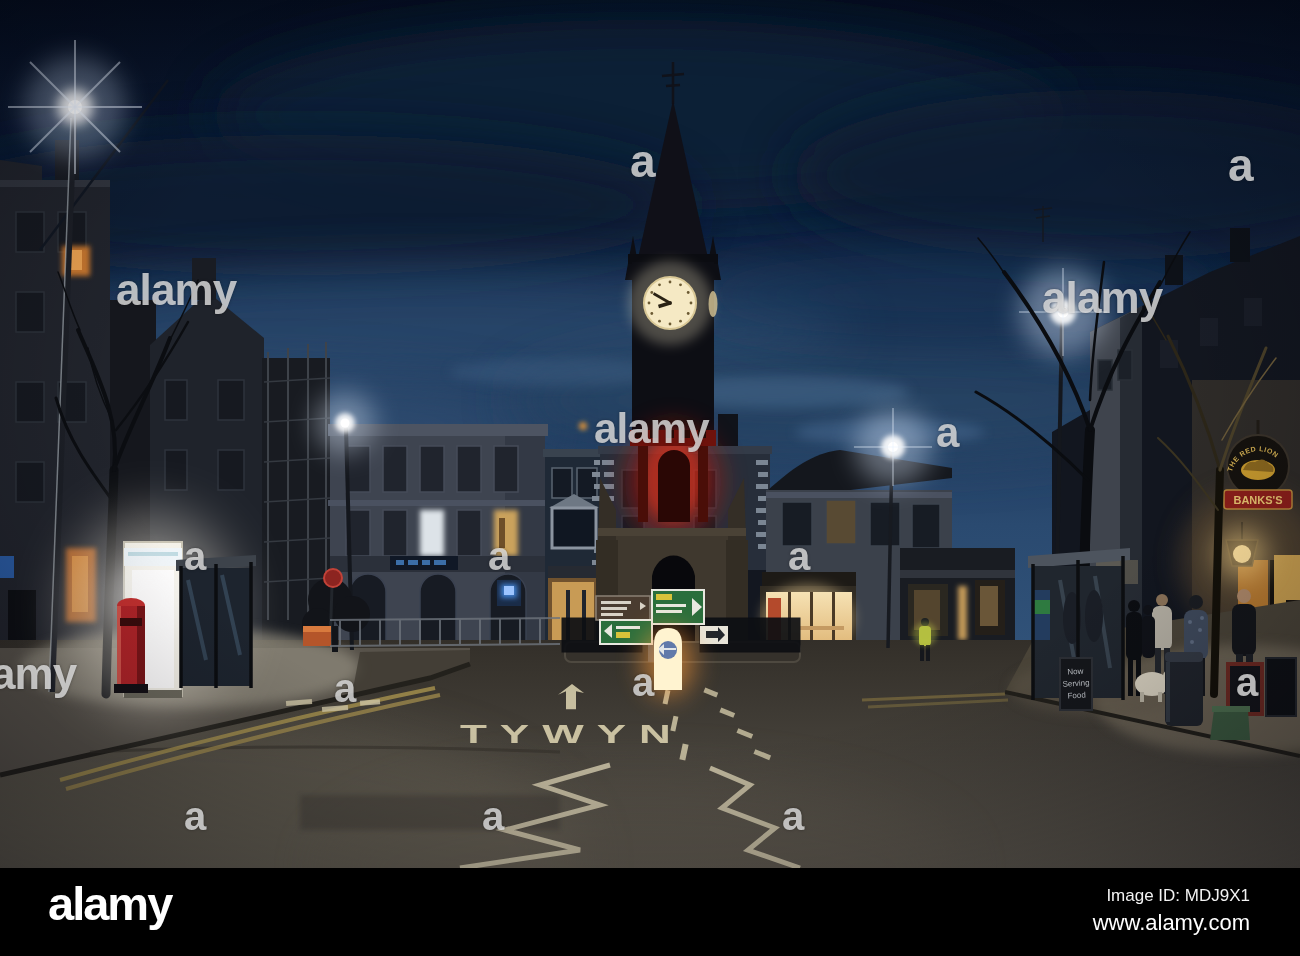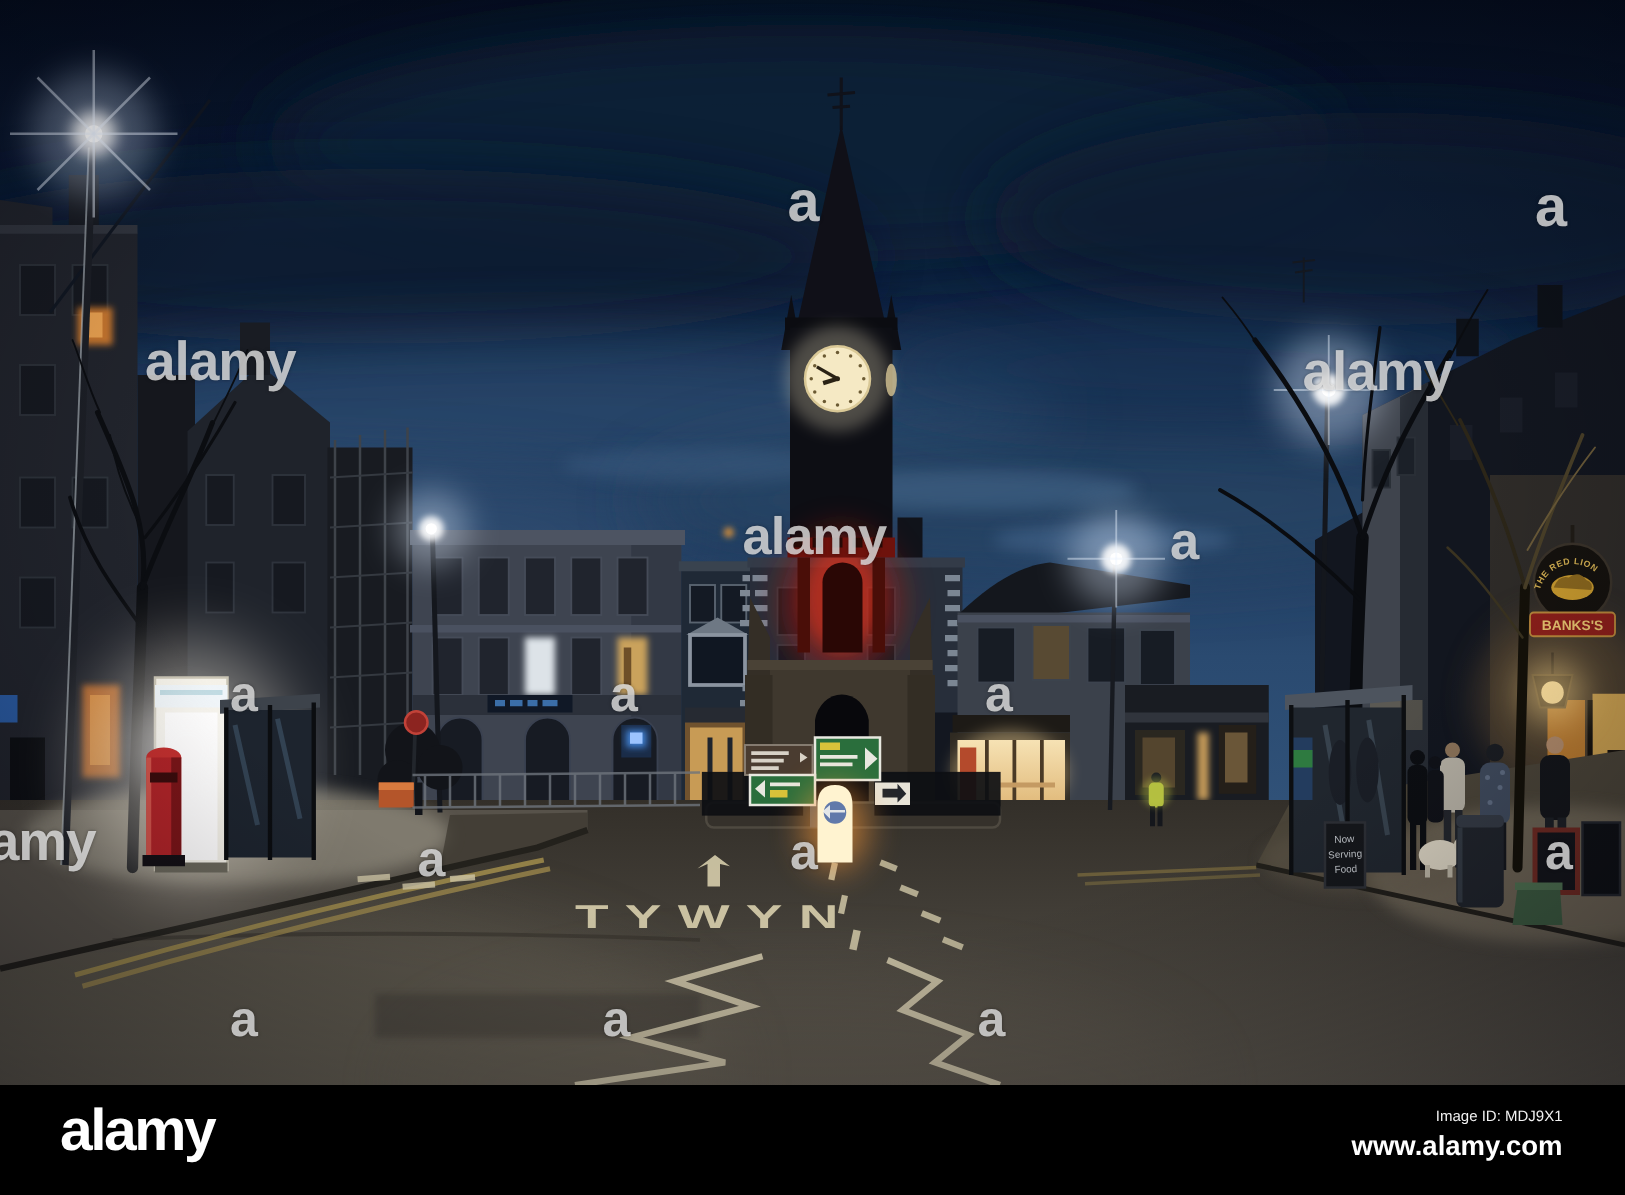--- a/index.html
+++ b/index.html
@@ -2,22 +2,22 @@
 <html><head>
 <meta charset="utf-8">
 <style>
   html,body{margin:0;padding:0;background:#000;}
   #stage{position:relative;width:1300px;height:956px;overflow:hidden;background:#000;font-family:"Liberation Sans",sans-serif;}
   #photo{position:absolute;left:0;top:0;width:1300px;height:868px;overflow:hidden;}
   .wm{position:absolute;color:rgba(228,228,228,0.8);font-weight:bold;line-height:1;letter-spacing:-0.02em;text-shadow:0 0 3px rgba(0,0,0,0.35);user-select:none;}
   #footer{position:absolute;left:0;top:868px;width:1300px;height:88px;background:#000;}
   #footer .logo{position:absolute;left:48px;top:12px;color:#fff;font-weight:bold;font-size:47px;letter-spacing:-2px;line-height:1;}
   #footer .meta{position:absolute;right:50px;top:18px;text-align:right;color:#fff;}
-  #footer .meta .id{font-size:12px;font-weight:400;opacity:.95;}
-  #footer .meta .url{font-size:22px;font-weight:bold;margin-top:4px;}
+  #footer .meta .id{font-size:17px;font-weight:400;opacity:.95;}
+  #footer .meta .url{font-size:22px;font-weight:normal;margin-top:4px;}
 </style>
 </head>
 <body>
 
 <div id="stage">
 
   <div id="photo">
   <svg width="1300" height="868" viewBox="0 0 1300 868" xmlns="http://www.w3.org/2000/svg">
     <defs>
       <linearGradient id="sky" x1="0" y1="0" x2="0" y2="1">

